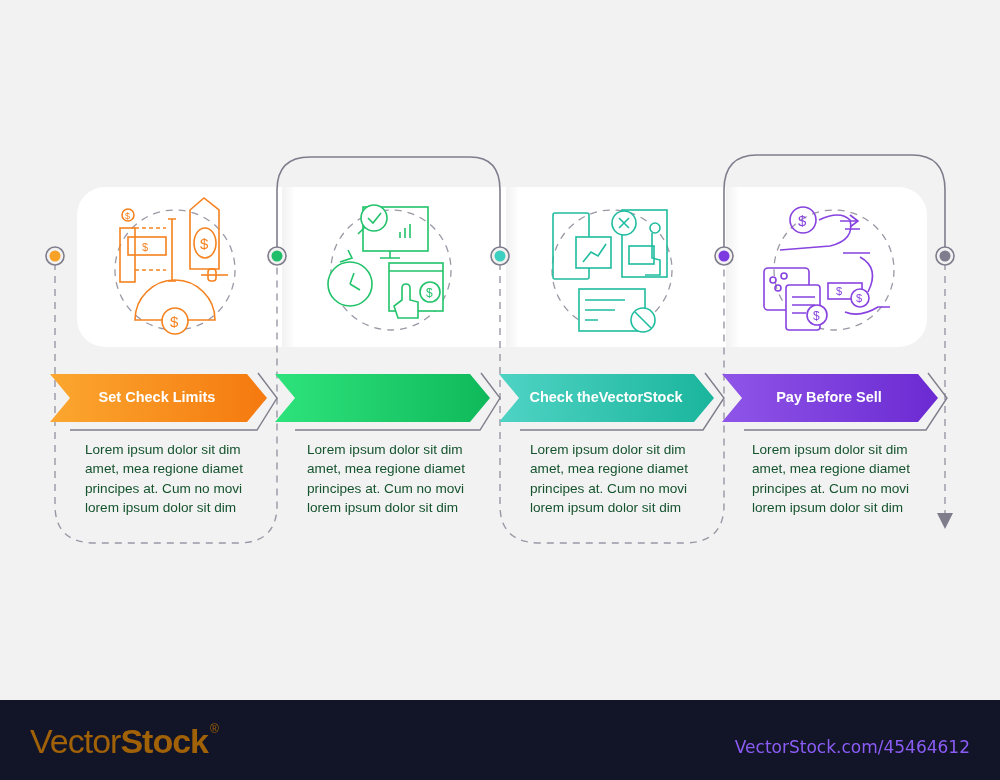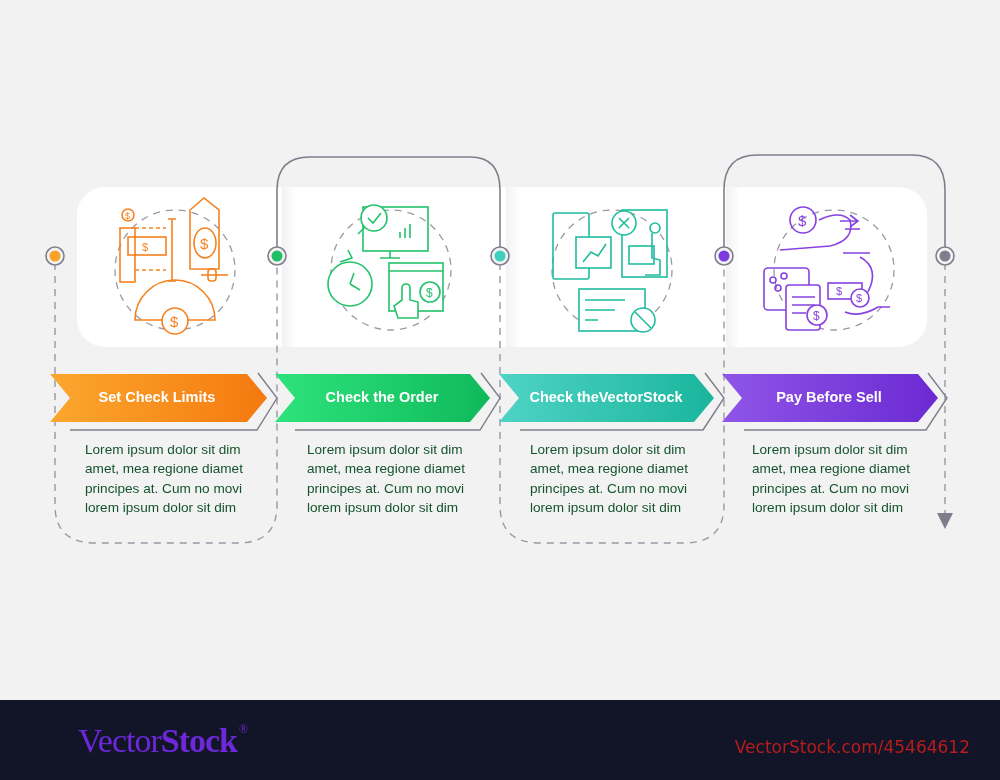--- a/index.html
+++ b/index.html
@@ -4,24 +4,24 @@
 <style>
   html, body { margin:0; padding:0; }
   body { width:1000px; height:780px; background:#f2f2f2; position:relative; overflow:hidden; font-family:"Liberation Sans", sans-serif; }
   #stage { position:absolute; left:0; top:0; width:1000px; height:700px; }
   .card-bg { position:absolute; left:77px; top:187px; width:850px; height:160px; background:#ffffff; border-radius:28px; }
   .card-shadow { position:absolute; top:187px; height:160px; width:14px; background:linear-gradient(90deg, rgba(0,0,0,0.05), rgba(0,0,0,0)); }
   svg.overlay { position:absolute; left:0; top:0; }
   .step-label { position:absolute; top:372px; height:50px; display:flex; align-items:center; justify-content:center; text-align:center; color:#fff; font-weight:bold; font-size:14.5px; line-height:19px; }
   .step-desc { position:absolute; top:440px; width:180px; color:#14532d; font-size:13.6px; line-height:19.4px; }
   .footer { position:absolute; left:0; top:700px; width:1000px; height:80px; background:#121427; }
-  .brand { position:absolute; left:30px; top:722px; color:#6d28d9; font-size:34px; letter-spacing:-1px; font-family:Liberation Serif, serif; font-weight:200;margin-left:48px; }
+  .brand { position:absolute; left:30px; top:722px; color:#a16207; font-size:34px; letter-spacing:-1px; font-family:Liberation Sans, sans-serif; font-weight:200; }
   .brand b { font-weight:bold; }
   .brand sup { font-size:12px; vertical-align:top; margin-left:2px; }
-  .ref { position:absolute; right:30px; top:737px; color:#b91c1c; font-size:17px; font-family:"DejaVu Sans", sans-serif; }
+  .ref { position:absolute; right:30px; top:737px; color:#8b5cf6; font-size:17px; font-family:"DejaVu Sans", sans-serif; }
 </style>
 </head>
 <body>
 
 <div id="stage">
   <div class="card-bg"></div>
   <div class="card-shadow" style="left:282px"></div>
   <div class="card-shadow" style="left:506px"></div>
   <div class="card-shadow" style="left:726px"></div>
 
@@ -154,21 +154,20 @@
       <rect x="828" y="283" width="34" height="16"></rect>
         <text x="836" y="295" font-size="11" fill="#8742e0" stroke="none">$</text>
       <path d="M860 257 Q880 268 868 292"></path>
         <circle cx="860" cy="298" r="9" fill="#fff"></circle>
         <text x="856" y="302" font-size="11" fill="#8742e0" stroke="none">$</text>
       <path d="M843 253 H870 M890 307 H878 Q860 318 845 312"></path>
     </g>
   </svg>
 
   <div class="step-label" style="left:62px; width:190px">Set Check Limits</div>
-  <div class="step-label" style="left:287px; width:190px">Check the Order</div>
   <div class="step-label" style="left:511px; width:190px; ">
     <span>Check the</span>
     <span>VectorStock</span>
   </div>
   <div class="step-label" style="left:734px; width:190px">Pay Before Sell</div>
 
   <div class="step-desc" style="left:85px">
     <div>Lorem ipsum dolor sit dim</div>
     <div>amet, mea regione diamet</div>
     <div>principes at. Cum no movi</div>

